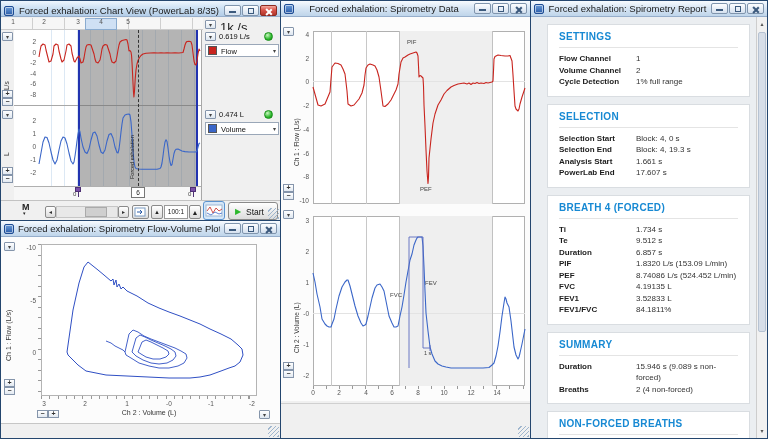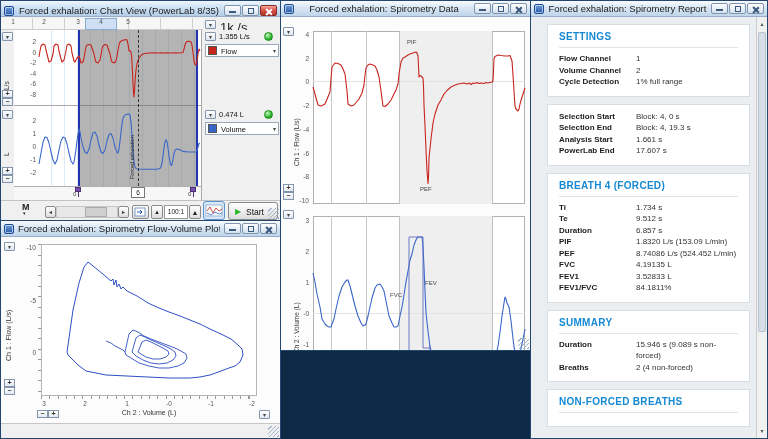--- a/index.html
+++ b/index.html
@@ -149,21 +149,21 @@
         </svg>
       </span>
     <span class="btn" style="left:227px;top:201px;width:50px;height:18px;border-radius:3px;">
       <span class="abs" style="left:6px;top:4px;font-size:8px;color:#2db82d;">▶</span>
       <span class="abs" style="left:17px;top:3.5px;font-size:8.5px;color:#111;">Start</span>
     </span>
     <span class="grip" style="right:1px;bottom:1px;"></span>
 
     <div class="abs" style="left:200px;top:29px;width:79px;height:170px;background:#f0f0f0;border-left:1px solid #a8a8a8;"></div>
     <span class="ddbtn" style="left:204px;top:31px;">▾</span>
-    <span class="abs" style="left:218px;top:31px;font-size:7.5px;color:#111;">1.355 L/s</span>
+    <span class="abs" style="left:218px;top:31px;font-size:7.5px;color:#111;">0.619 L/s</span>
     <span class="led" style="left:263px;top:31px;"></span>
     <span class="abs" style="left:204px;top:43px;width:74px;height:13px;border:1px solid #9aa7b8;background:#fff;">
       <span class="sw" style="left: 2px; top: 1px; background: rgb(200, 36, 30);"></span>
       <span class="abs" style="left:15px;top:2px;font-size:7.5px;color:#111;">Flow</span>
       <span class="abs" style="right:2px;top:2px;font-size:6px;color:#444;">▾</span>
     </span>
     <span class="ddbtn" style="left:204px;top:109px;">▾</span>
     <span class="abs" style="left:218px;top:109px;font-size:7.5px;color:#111;">0.474 L</span>
     <span class="led" style="left:263px;top:109px;"></span>
     <span class="abs" style="left:204px;top:121px;width:74px;height:13px;border:1px solid #9aa7b8;background:#fff;">
@@ -216,21 +216,21 @@
     <span class="grip" style="right:1px;bottom:1px;"></span>
     <svg style="left:40px;top:23px;" width="216" height="152" viewBox="0 0 216 152">
       <path fill="none" stroke-width="1" stroke-linejoin="round" d="M26,108 L32,66 38,39 43,23 47,18 52,22 57,26 63,31 70,37 72,35 73,41 75,36 76,43 78,40 80,45 82,43 86,47 96,52 107,59 118,64 128,68 139,72 149,76 159,80 169,85 180,90 190,95 197,101 201,105 202,111 199,118 194,122 188,124 180,127 169,131 159,133 149,134 128,134 107,133 86,132 65,131 45,127 37,121 31,115 27,111 26,108" stroke="#2f4fc4"></path>
       <path fill="none" stroke-width="0.9" stroke-linejoin="round" d="M84,108 L88,90 92,86 97,88 103,92 110,95 118,98 126,101 134,104 140,107 145,110 146,114 143,119 137,122 128,124 118,124 108,122 98,119 90,114 85,111 84,108" stroke="#2f4fc4"></path>
       <path fill="none" stroke-width="0.9" stroke-linejoin="round" d="M91,108 L95,94 99,91 104,93 110,96 117,99 124,102 130,105 134,108 135,112 132,116 126,119 118,120 110,119 102,116 95,112 91,108" stroke="#2f4fc4"></path>
       <path fill="none" stroke-width="0.9" stroke-linejoin="round" d="M97,108 L101,98 105,96 110,98 116,101 122,104 127,107 128,110 125,113 119,115 112,115 105,113 100,110 97,108" stroke="#2f4fc4"></path>
       <path fill="none" stroke-width="0.9" stroke-linejoin="round" d="M65,97 L70,99 74,102 78,104 82,106 84,108" stroke="#2f4fc4"></path>
     </svg>
   </div>
 
-  <div class="win" style="left:280px;top:0;width:251px;height:351px;">
+  <div class="win" style="left:280px;top:0;width:251px;height:439px;">
     <div class="tbar">
       <span class="appicon"></span>
       <span class="ttext">Forced exhalation: Spirometry Data</span>
       <span class="wbtns">
         <span class="wbtn">
             <i class="ic-min"></i>
           </span>
         <span class="wbtn">
             <i class="ic-res"></i>
           </span>
@@ -337,20 +337,21 @@
           <div class="crow">
             <span class="rlbl">Volume Channel</span>
             <span class="rval">2</span>
           </div>
           <div class="crow">
             <span class="rlbl">Cycle Detection</span>
             <span class="rval">1% full range</span>
           </div>
         </div>
         <div class="card">
+          <div class="card-h">SELECTION</div>
           <div class="crow">
             <span class="rlbl">Selection Start</span>
             <span class="rval">Block: 4, 0 s</span>
           </div>
           <div class="crow">
             <span class="rlbl">Selection End</span>
             <span class="rval">Block: 4, 19.3 s</span>
           </div>
           <div class="crow">
             <span class="rlbl">Analysis Start</span>

